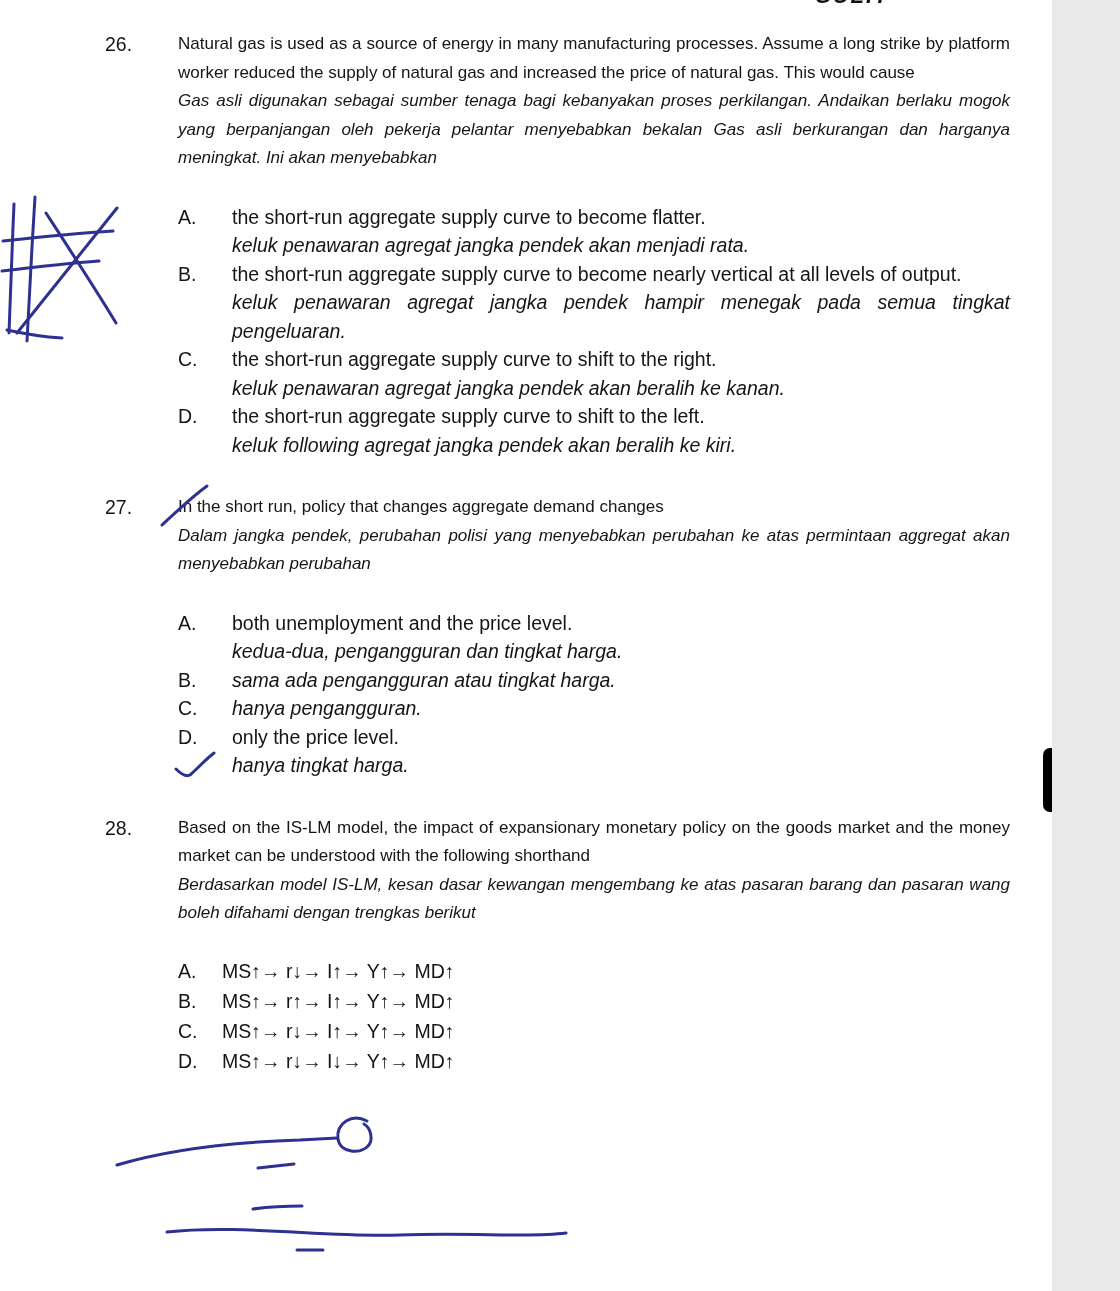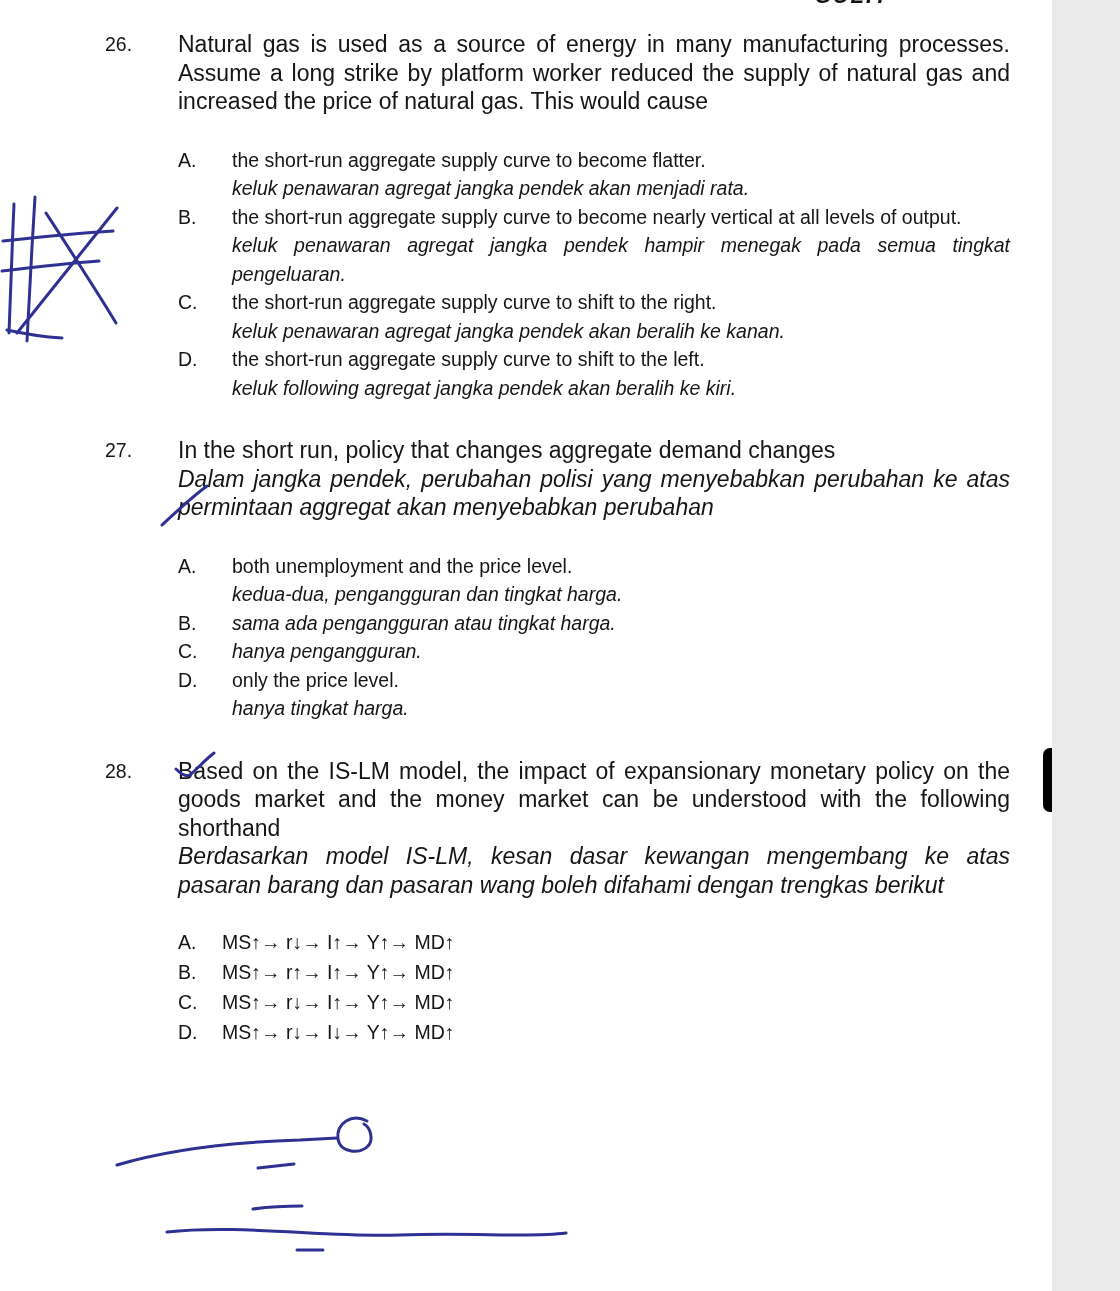--- a/index.html
+++ b/index.html
@@ -20,21 +20,21 @@
     font-weight:bold; font-style:italic; font-size:22px; letter-spacing:2px;
     color:#111;
   }
   .content {
     position:absolute; top:30px; left:105px; width:905px;
   }
   .question { display:flex; margin-bottom:34px; }
   .q28 { margin-bottom:0; }
   .qnum { width:73px; flex:none; font-size:19.5px; line-height:28.5px; }
   .qbody { flex:1; min-width:0; }
-  .qtext { font-size:23px; line-height:28.5px; text-align:justify; }
+  .qtext { font-size:17px; line-height:28.5px; text-align:justify; }
   .ms { font-style:italic; }
   .options { margin-top:30px; }
   .options-q28 { margin-top:28px; }
   .option { display:flex; font-size:19.5px; line-height:28.5px; }
   .option-q28 { line-height:30px; }
   .letter { width:54px; flex:none; }
   .letter-q28 { width:44px; }
   .optbody { flex:1; min-width:0; text-align:justify; }
   .optbody-q28 { text-align:left; white-space:nowrap; }
   .ink {
@@ -54,20 +54,21 @@
   <div class="sulit-clip">
     <span class="sulit">SULIT</span>
   </div>
 
   <div class="content">
 
     <div class="question">
       <div class="qnum">26.</div>
       <div class="qbody">
         <div class="qtext">Natural gas is used as a source of energy in many manufacturing processes. Assume a long strike by platform worker reduced the supply of natural gas and increased the price of natural gas.  This would cause</div>
+        <div class="qtext ms">Gas asli digunakan sebagai sumber tenaga bagi kebanyakan proses perkilangan.  Andaikan berlaku mogok yang berpanjangan oleh pekerja pelantar menyebabkan bekalan Gas asli berkurangan dan harganya meningkat. Ini akan menyebabkan</div>
         <div class="options">
           <div class="option">
             <div class="letter">A.</div>
             <div class="optbody">
               <div>the short-run aggregate supply curve to become flatter.</div>
               <div class="ms">keluk penawaran agregat jangka pendek akan menjadi rata.</div>
             </div>
           </div>
           <div class="option">
             <div class="letter">B.</div>

